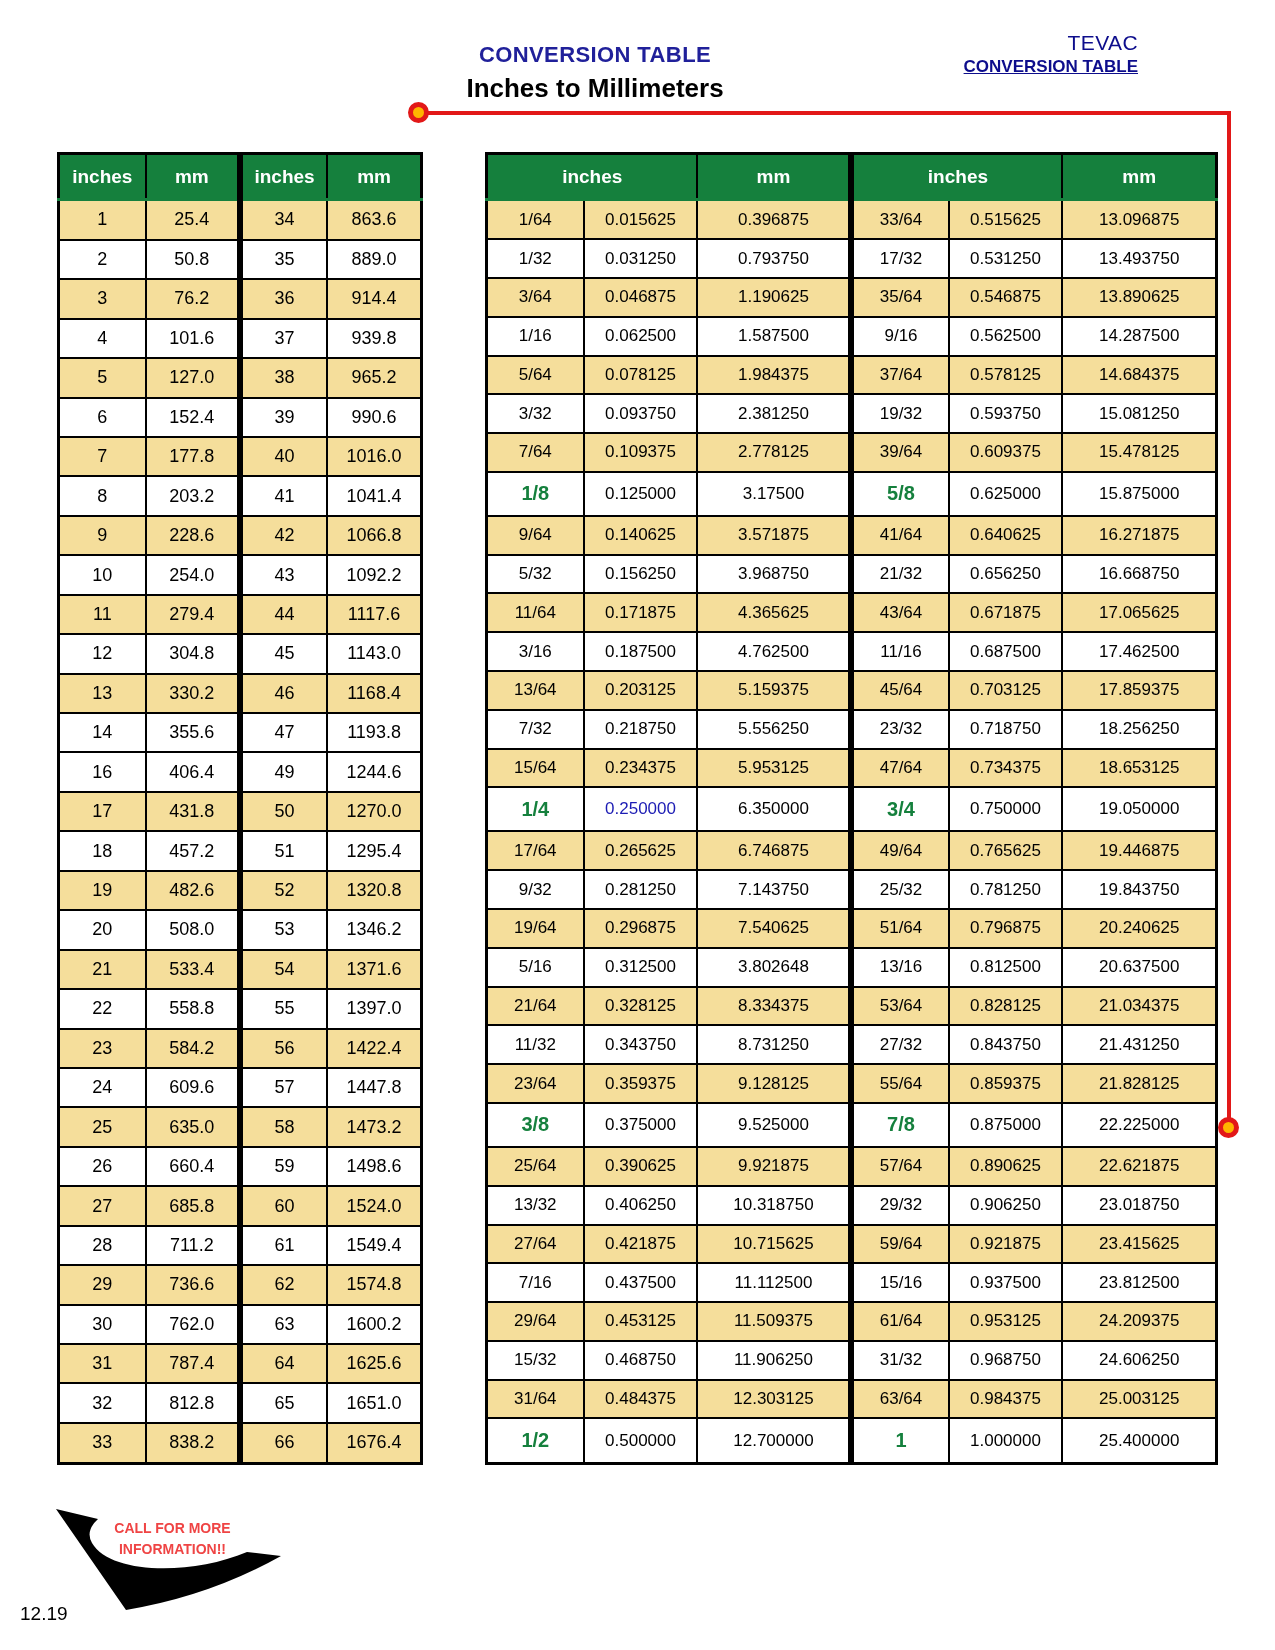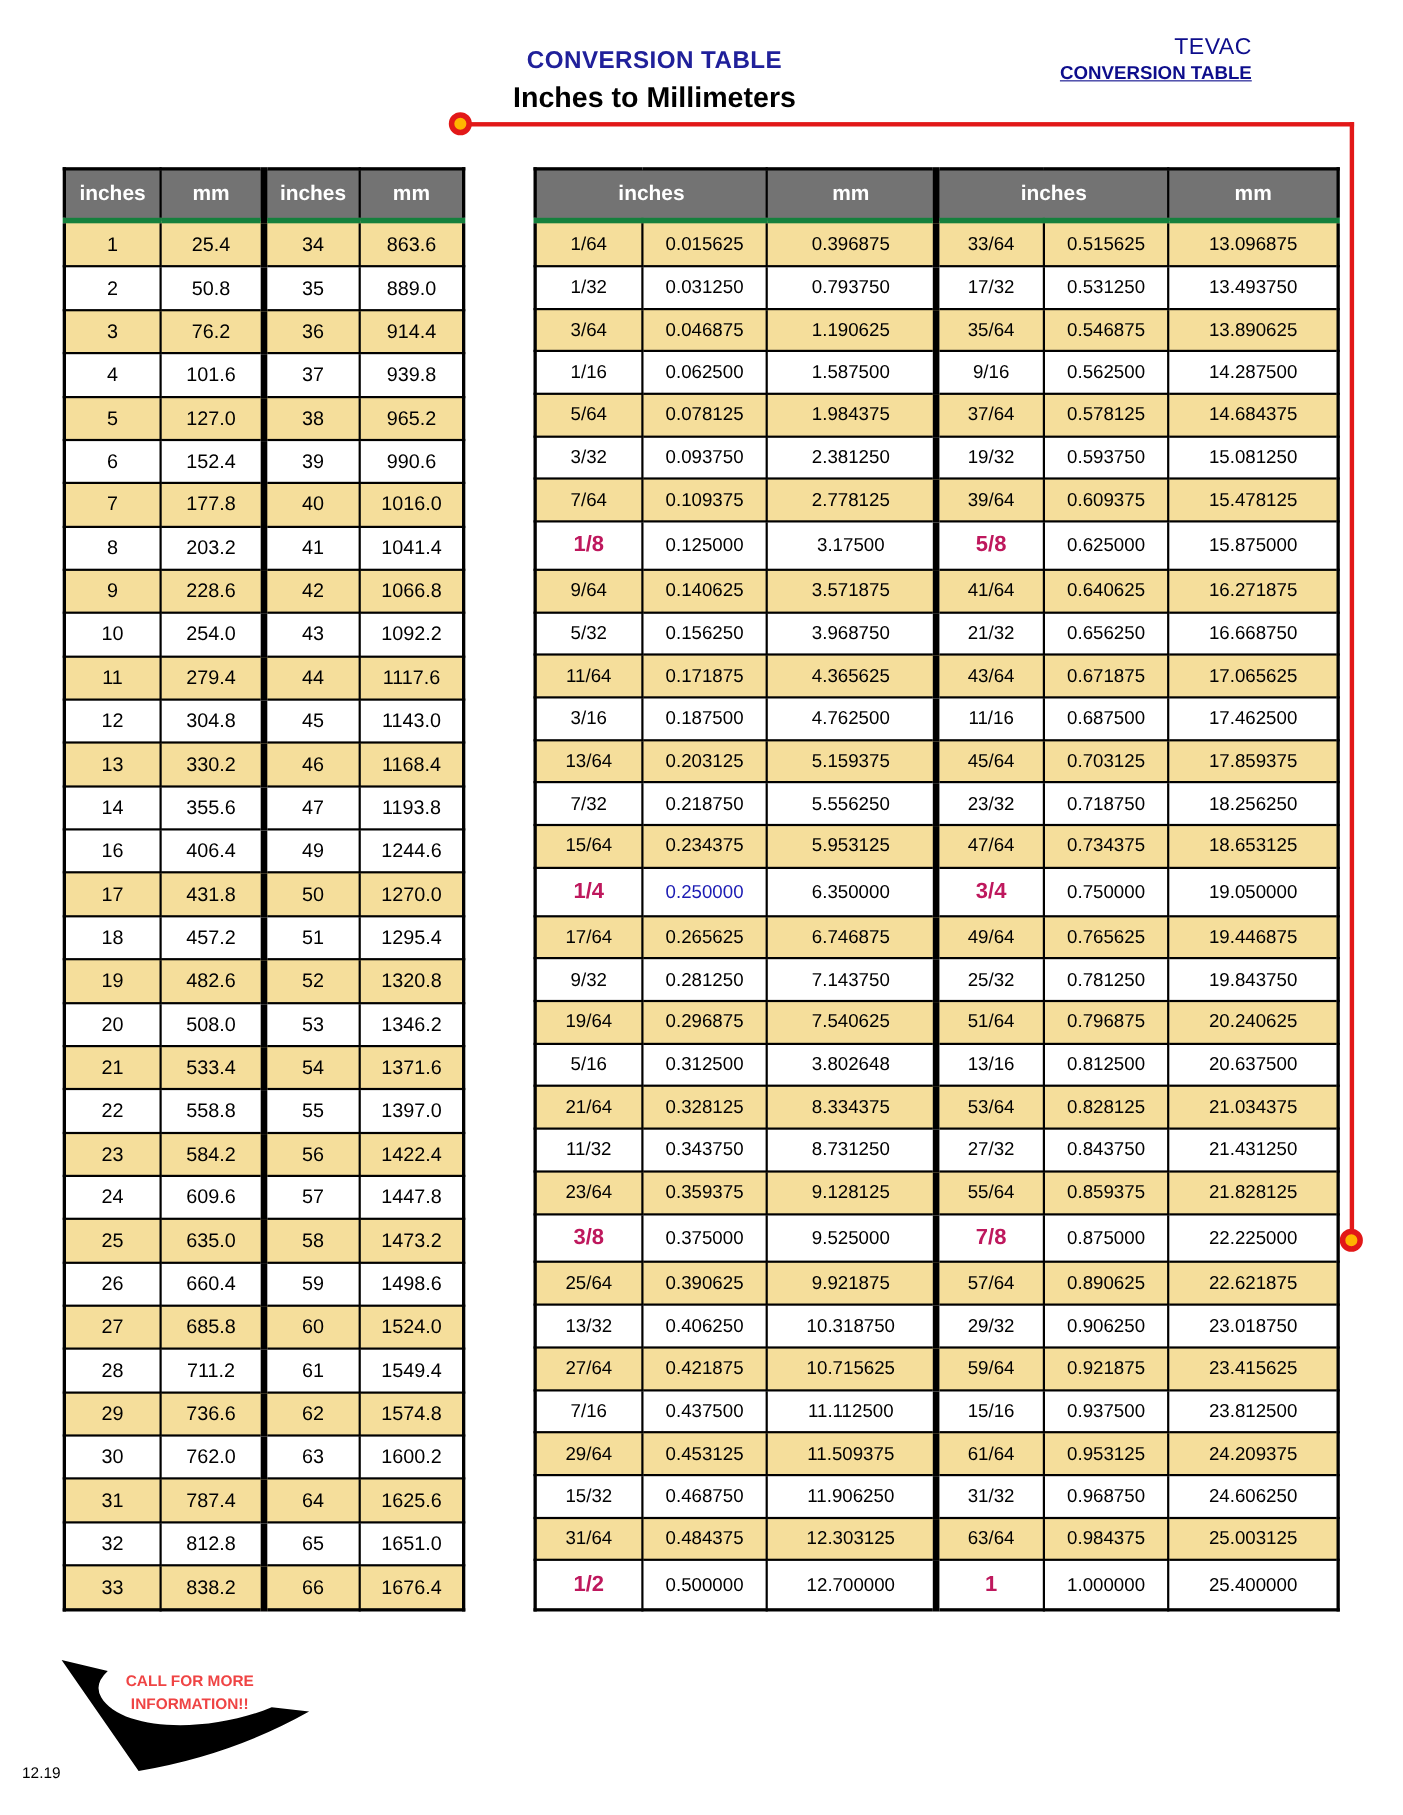--- a/index.html
+++ b/index.html
@@ -18,37 +18,37 @@
   .hline { position:absolute; left:419px; top:111px; width:812px; height:4px; background:#E21818; }
   .vline { position:absolute; left:1227px; top:111px; width:4px; height:1020px; background:#E21818; }
   .node  { position:absolute; width:11px; height:11px; border:5px solid #E21818;
            border-radius:50%; background:#FFB400; }
   .node-start { left:408px;  top:102px; }
   .node-end   { left:1218px; top:1117px; }
   
   table.tbl { position:absolute; border-collapse:collapse; table-layout:fixed;
               background:#fff; border:3px solid #000; }
   .tbl th, .tbl td { border:2px solid #000; text-align:center; vertical-align:middle; padding:0; }
-  .tbl th { background:#737373; color:#fff; font-size:19px; font-weight:bold;
-            border-bottom:5px solid #15803d; height:43px; }
+  .tbl th { background:#15803d; color:#fff; font-size:19px; font-weight:bold;
+            border-bottom:3px solid #15803d; height:43px; }
   .tbl td { font-size:17px; color:#000; }
   #whole-table    { left:57px;  top:152px; width:366px; height:1313px; }
   #whole-table td { font-size:18px; }
   #fraction-table { left:485px; top:152px; width:733px; height:1313px; }
   tr.tan td { background:#F5DE9B; }
   td.div-left, th.div-left { border-left:6px solid #000; }
-  td.key { font-size:20px; font-weight:bold; color:#be185d;margin-left:48px; }
+  td.key { font-size:20px; font-weight:bold; color:#15803d;margin-left:48px; }
   td.bluetext { color:#1C1CB4; }
   
   .callout { position:absolute; left:40px; top:1486px; width:260px; height:140px; }
   .callout svg { position:absolute; left:0; top:0; }
   .callout-text { position:absolute; left:45px; top:32px; width:175px; text-align:center;
                   color:#ef4444; font-weight:bold; font-size:14px; line-height:21px; }
   
-  .pageno { position:absolute; left:20px; top:1603px; font-size:14px; color:#000; }
+  .pageno { position:absolute; left:20px; top:1603px; font-size:19px; color:#000; }
 </style>
 </head>
 <body>
 
 <div class="titleblock">
   <div class="title">CONVERSION TABLE</div>
   <div class="subtitle">Inches to Millimeters</div>
 </div>
 
 <div class="logo">

